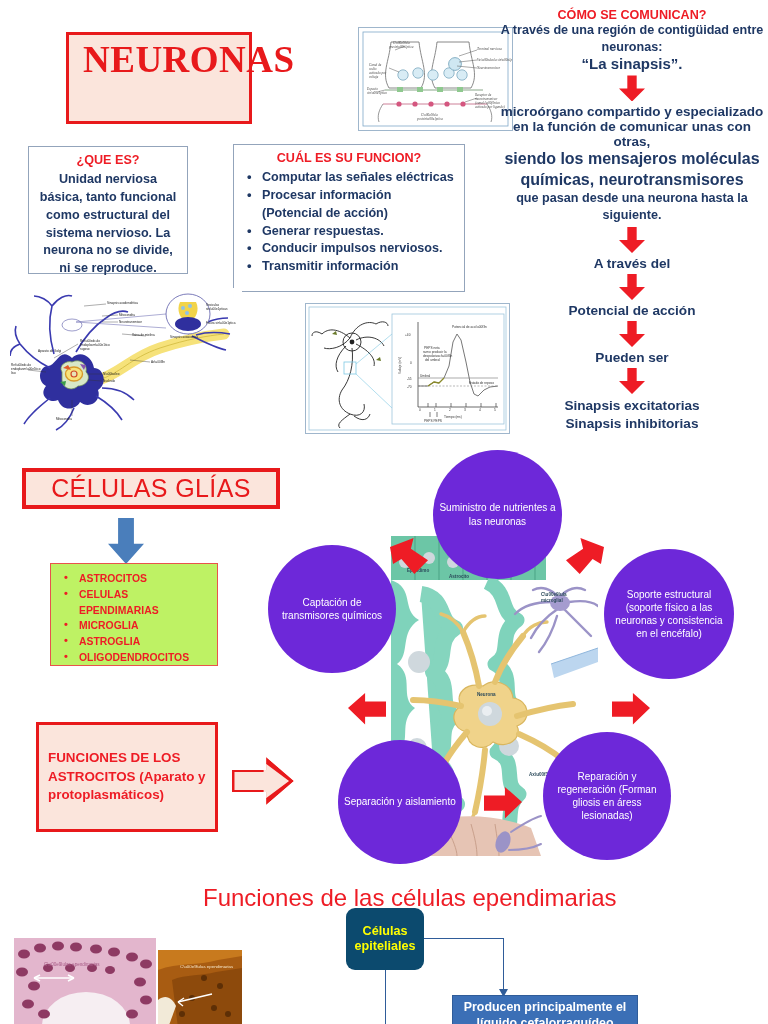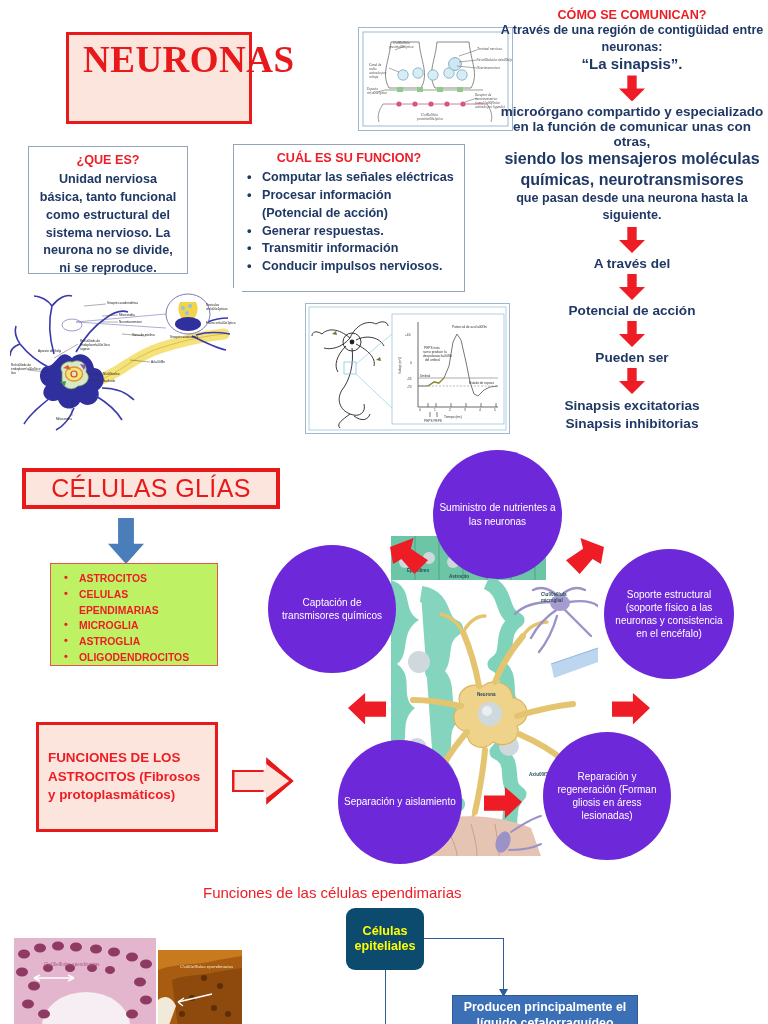--- a/index.html
+++ b/index.html
@@ -131,21 +131,21 @@
 
   
   .ia { position:absolute; background:#ee1c25; width:38px; height:36px; }
   .ia.nw { clip-path:polygon(0% 25%, 62% 0%, 55% 30%, 100% 62%, 64% 100%, 30% 58%, 8% 72%); }
   .ia.ne { clip-path:polygon(100% 25%, 38% 0%, 45% 30%, 0% 62%, 36% 100%, 70% 58%, 92% 72%); }
   .ia.w  { clip-path:polygon(0% 50%, 45% 8%, 45% 32%, 100% 32%, 100% 74%, 45% 74%, 45% 96%); }
   .ia.e  { clip-path:polygon(100% 50%, 55% 8%, 55% 32%, 0% 32%, 0% 74%, 55% 74%, 55% 96%); }
 
   
   #epen-title {
-    left:203px; top:884px; color:#ee1c25; font-size:15px; font-weight:normal;
+    left:203px; top:884px; color:#ee1c25; font-size:24px; font-weight:normal;
   }
   #epen-cells {
     left:346px; top:908px; width:78px; height:62px;
     background:#0c4a6e; border-radius:9px;
     color:#ffff00; font-weight:bold; font-size:12.6px;
     display:flex; align-items:center; justify-content:center; text-align:center;
     line-height:1.2; padding:3px;
   }
   #epen-prod {
     left:452px; top:995px; width:186px; height:40px;
@@ -235,22 +235,22 @@
   <span>Unidad nerviosa básica, tanto funcional como estructural del sistema nervioso. La neurona no se divide, ni se reproduce.</span>
 </div>
 
 <div class="abs bluebox" id="funcion">
   <span class="hd">CUÁL ES SU FUNCION?</span>
   <ul>
     <li>Computar las señales eléctricas</li>
     <li>Procesar información</li>
     <li class="cont">(Potencial de acción)</li>
     <li>Generar respuestas.</li>
+    <li>Conducir impulsos nerviosos.</li>
     <li>Transmitir información</li>
-    <li>Conducir impulsos nerviosos.</li>
   </ul>
 </div>
 
 <div class="abs" id="flow">
   <div class="hd">CÓMO SE COMUNICAN?</div>
   <div class="p1">A través de una región de contigüidad entre neuronas:</div>
   <div class="big">“La sinapsis”.</div>
   <div class="arrow-down"></div>
   <div class="lead">microórgano compartido y especializado en la función de comunicar unas con otras,</div>
   <div class="big2">siendo los mensajeros moléculas químicas, neurotransmisores</div>
@@ -428,21 +428,21 @@
     <li>ASTROCITOS</li>
     <li>CELULAS</li>
     <li class="cont">EPENDIMARIAS</li>
     <li>MICROGLIA</li>
     <li>ASTROGLIA</li>
     <li>OLIGODENDROCITOS</li>
   </ul>
 </div>
 
 <div class="abs" id="astro-box">
-  <span>FUNCIONES DE LOS ASTROCITOS (Fibrosos y protoplasmáticos)</span>
+  <span>FUNCIONES DE LOS ASTROCITOS (Aparato y protoplasmáticos)</span>
 </div>
 <div class="arrow-right-outline"></div>
 
 <div class="abs" id="glia-figure">
   <svg width="207" height="320" viewBox="0 0 207 320">
     <rect width="207" height="320" fill="#ffffff"></rect>
 
     <g>
       <rect x="0" y="0" width="207" height="44" fill="#6cc6a6"></rect>
       <g stroke="#4aa385" stroke-width="1" fill="none">

